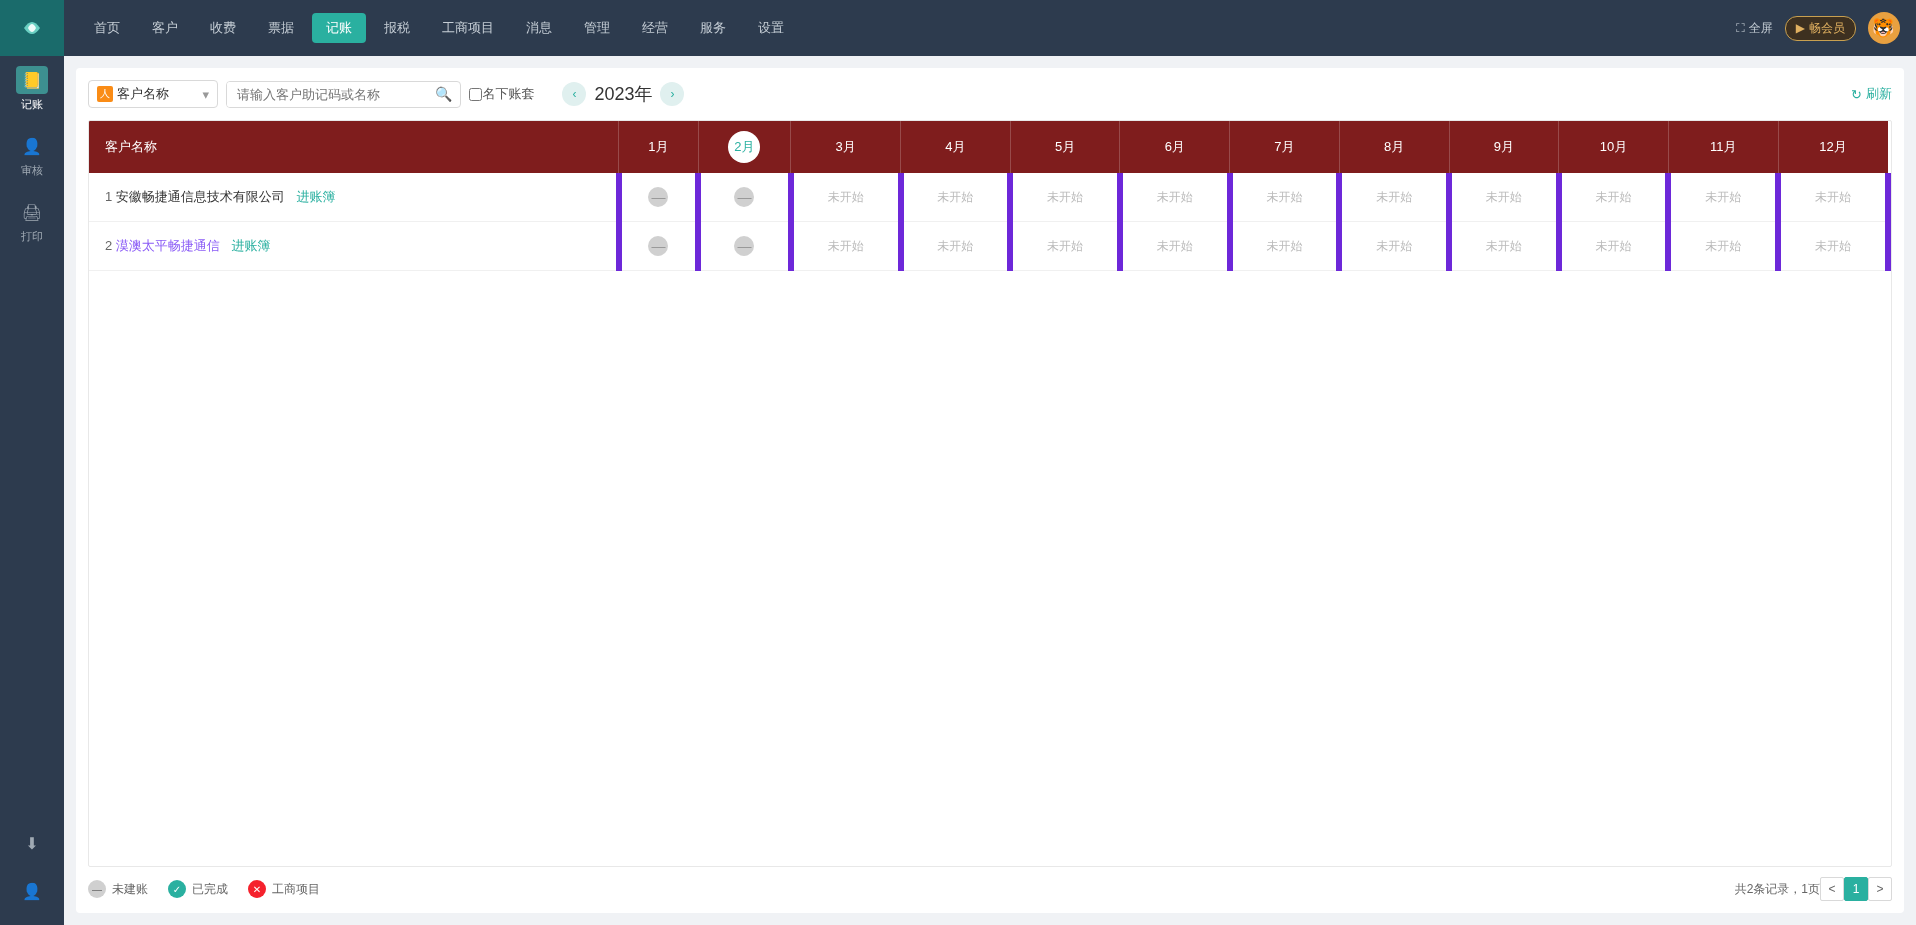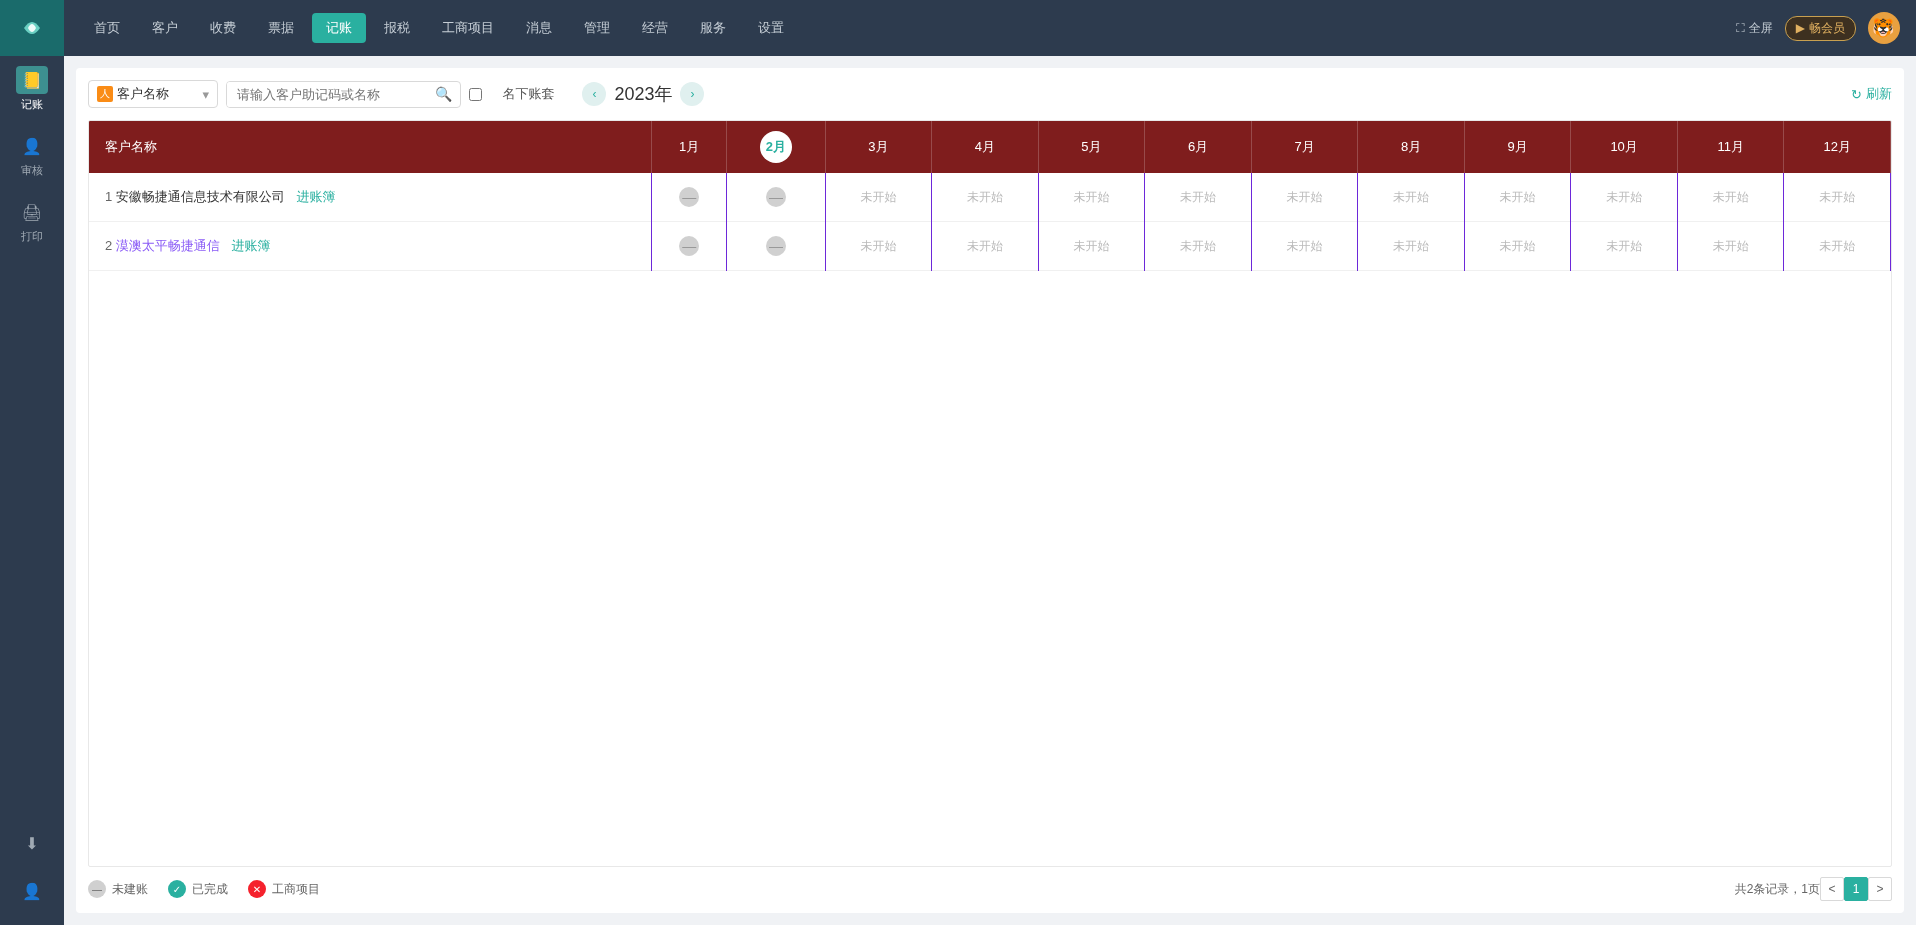--- a/index.html
+++ b/index.html
@@ -170,21 +170,21 @@
     }
     .search-btn {
       background: none;
       border: none;
       padding: 4px 8px;
       cursor: pointer;
       color: #999;
       font-size: 14px;
     }
     .checkbox-label {
-      display: flex; align-items: center; gap: 20px;
+      display: flex; align-items: center; gap: 0;
       font-size: 13px; color: #555; cursor: pointer;
     }
     .year-nav {
       display: flex; align-items: center; gap: 8px;
       margin-left: 20px;
     }
     .year-arrow {
       width: 24px; height: 24px; border-radius: 50%;
       background: #e0f0ef;
       display: flex; align-items: center; justify-content: center;
@@ -223,31 +223,31 @@
       text-align: center;
       border-right: 1px solid rgba(255,255,255,0.2);
     }
     thead th:first-child { text-align: left; padding-left: 16px; min-width: 280px; }
     .th-month-active {
       display: inline-flex; align-items: center; justify-content: center;
       width: 32px; height: 32px;
       background: #fff;
       color: #2ab0a0;
       border-radius: 50%;
-      font-weight: bold;
+      font-weight: normal;
     }
     tbody tr {
       border-bottom: 1px solid #f0f0f0;
     }
     tbody td {
       padding: 14px 8px;
       text-align: center;
       font-size: 13px;
       color: #666;
-      border-right: 1px solid #6d28d9;
+      border-right: 6px solid #6d28d9;
     }
     tbody td:first-child { text-align: left; padding-left: 16px; }
     .customer-link { color: #2ab0a0; cursor: pointer; margin-left: 8px; }
     .status-not-started { color: #bbb; font-size: 12px; }
     .status-circle {
       display: inline-flex; align-items: center; justify-content: center;
       width: 20px; height: 20px;
       border-radius: 50%;
       background: #d0d0d0;
       color: #999;

